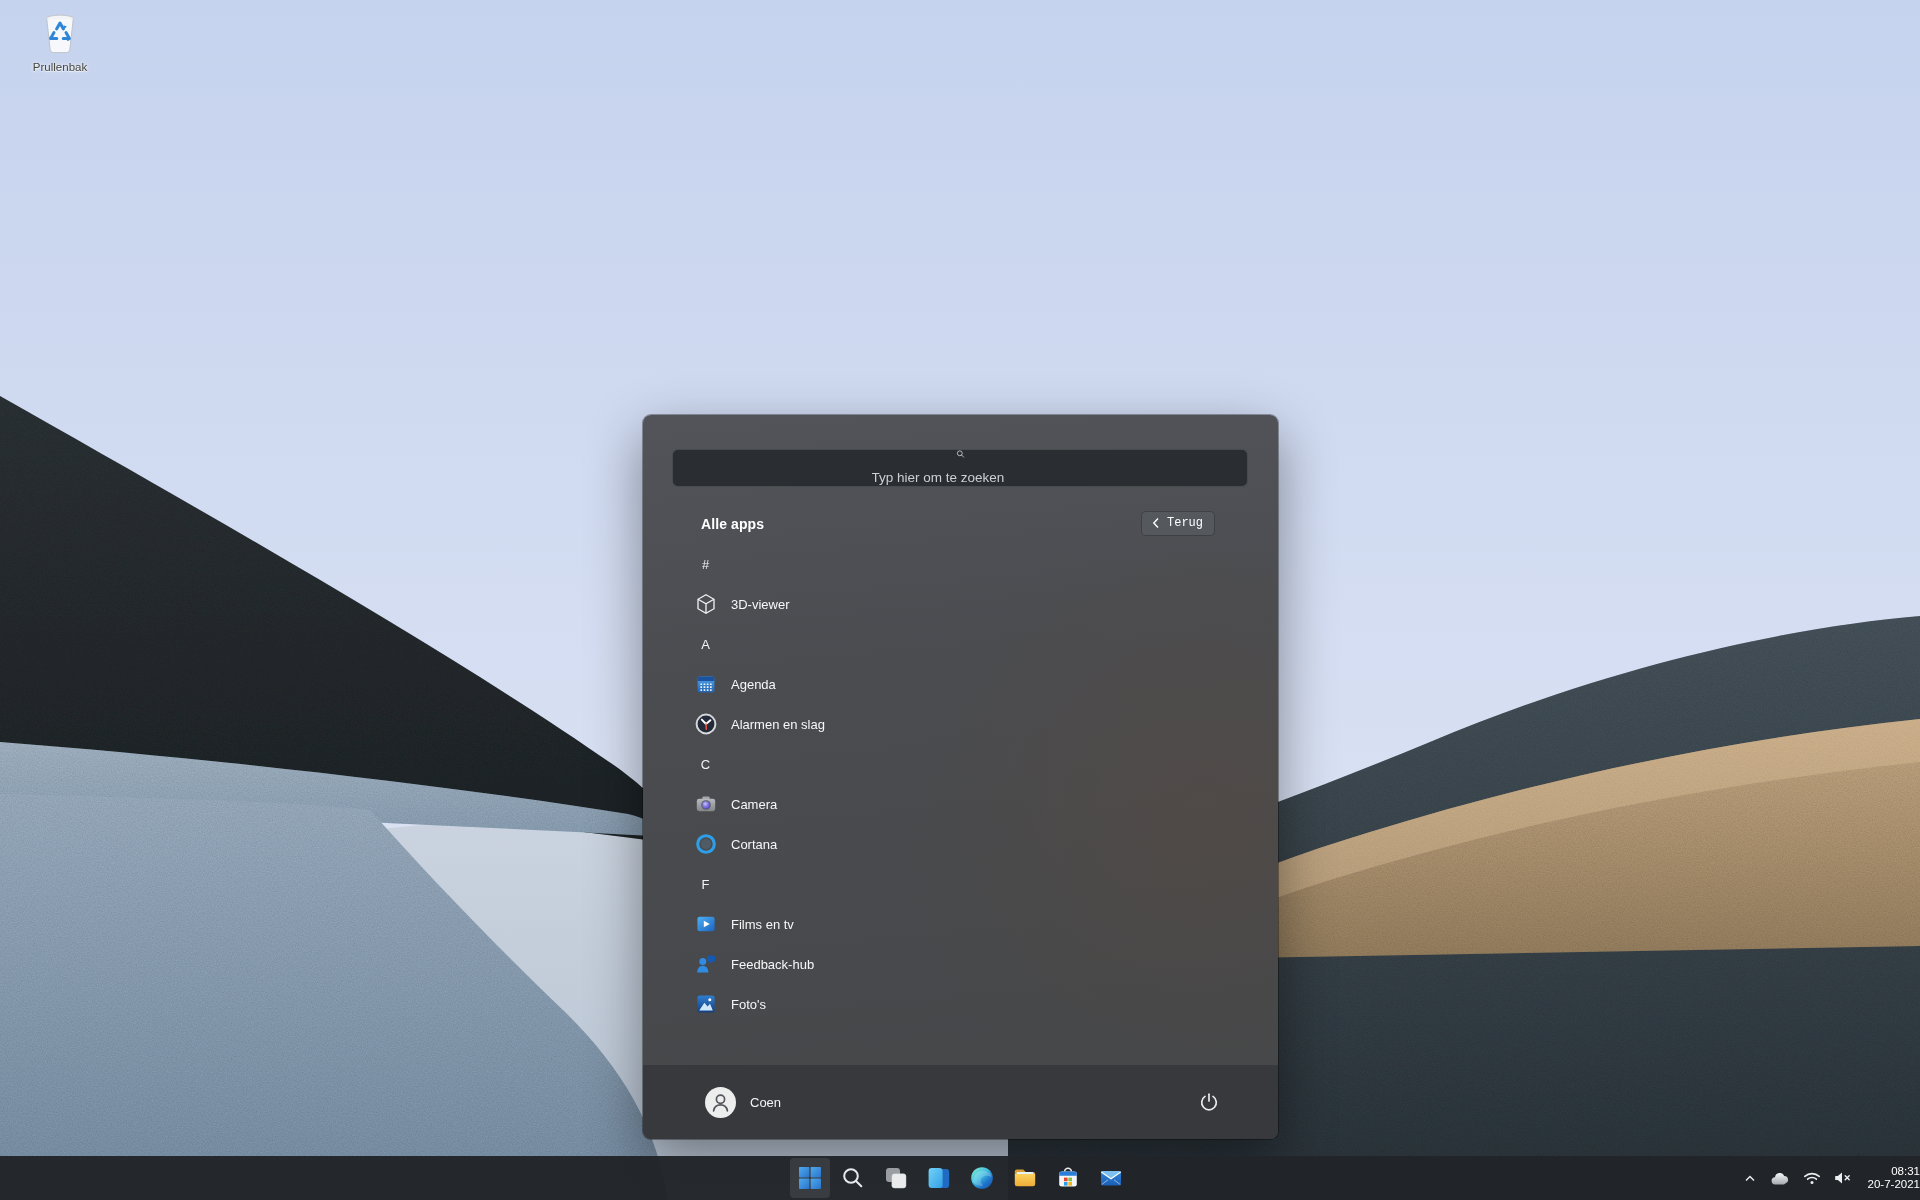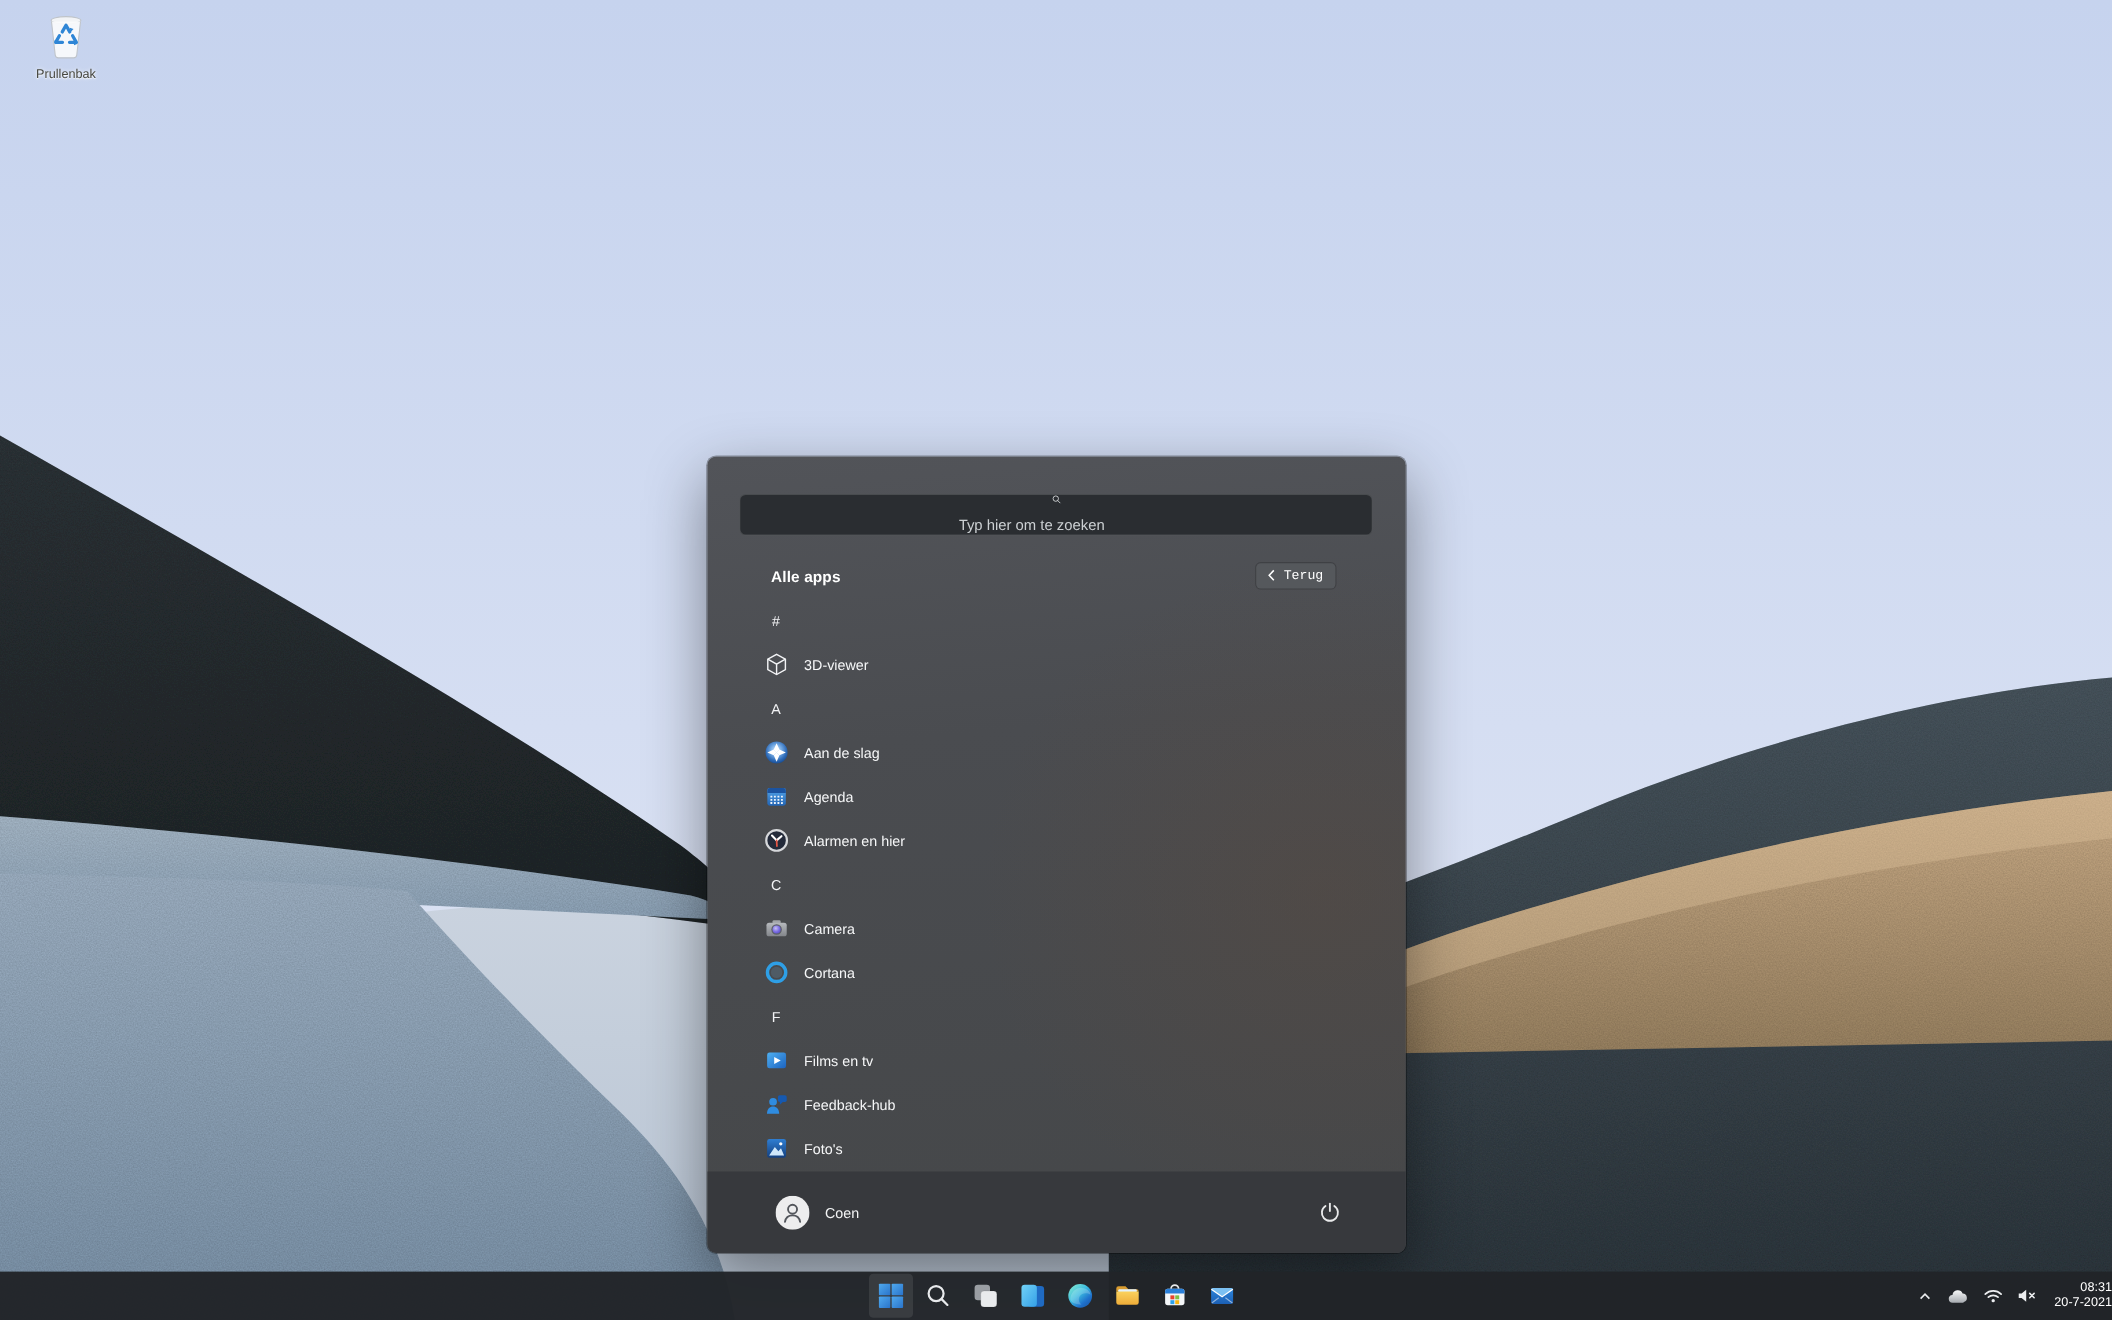--- a/index.html
+++ b/index.html
@@ -189,42 +189,20 @@
       </span>
       <span class="lbl">3D-viewer</span>
     </div>
 
     <div class="row">
       <span class="icol">
           <span class="ltr">A</span>
         </span>
     </div>
 
-    <div class="row">
-      <span class="icol">
-        <svg width="24" height="24" viewBox="0 0 24 24">
-          <defs>
-            <radialGradient id="gsG" cx="48%" cy="40%" r="62%">
-              <stop offset="0" stop-color="#d8e7f6"></stop>
-                <stop offset=".38" stop-color="#79aee6"></stop>
-              <stop offset=".75" stop-color="#2f6cb8"></stop>
-                <stop offset="1" stop-color="#174a90"></stop>
-            </radialGradient>
-          </defs>
-          <circle cx="12" cy="12" r="10" fill="url(#gsG)"></circle>
-          <g fill="#fff">
-            <path d="M12 3.6 L14.6 9.4 L12 12 L9.4 9.4 Z"></path>
-            <path d="M12 3.6 L14.6 9.4 L12 12 L9.4 9.4 Z" transform="rotate(90 12 12)"></path>
-            <path d="M12 3.6 L14.6 9.4 L12 12 L9.4 9.4 Z" transform="rotate(180 12 12)"></path>
-            <path d="M12 3.6 L14.6 9.4 L12 12 L9.4 9.4 Z" transform="rotate(270 12 12)"></path>
-          </g>
-        </svg>
-      </span>
-      <span class="lbl">Aan de slag</span>
-    </div>
 
     <div class="row">
       <span class="icol">
         <svg width="24" height="24" viewBox="0 0 24 24">
           <defs>
               <linearGradient id="calG" x1="0" y1="0" x2="0" y2="1">
             <stop offset="0" stop-color="#56a8ec"></stop>
                 <stop offset="1" stop-color="#2264b4"></stop>
               </linearGradient>
             </defs>
@@ -251,21 +229,21 @@
 
     <div class="row">
       <span class="icol">
         <svg width="24" height="24" viewBox="0 0 24 24">
           <circle cx="12" cy="12" r="9.4" fill="#232a3a" stroke="#d6d8db" stroke-width="2"></circle>
           <path d="M12 12 L7.8 7.6" stroke="#fff" stroke-width="1.9" stroke-linecap="round"></path>
           <path d="M12 12 L16.4 8.2" stroke="#fff" stroke-width="1.9" stroke-linecap="round"></path>
           <path d="M12 12 L12.3 17.2" stroke="#e25545" stroke-width="1.6" stroke-linecap="round"></path>
         </svg>
       </span>
-      <span class="lbl">Alarmen en hier</span>
+      <span class="lbl">Alarmen en slag</span>
     </div>
 
     <div class="row">
       <span class="icol">
           <span class="ltr">C</span>
         </span>
     </div>
 
     <div class="row">
       <span class="icol">

